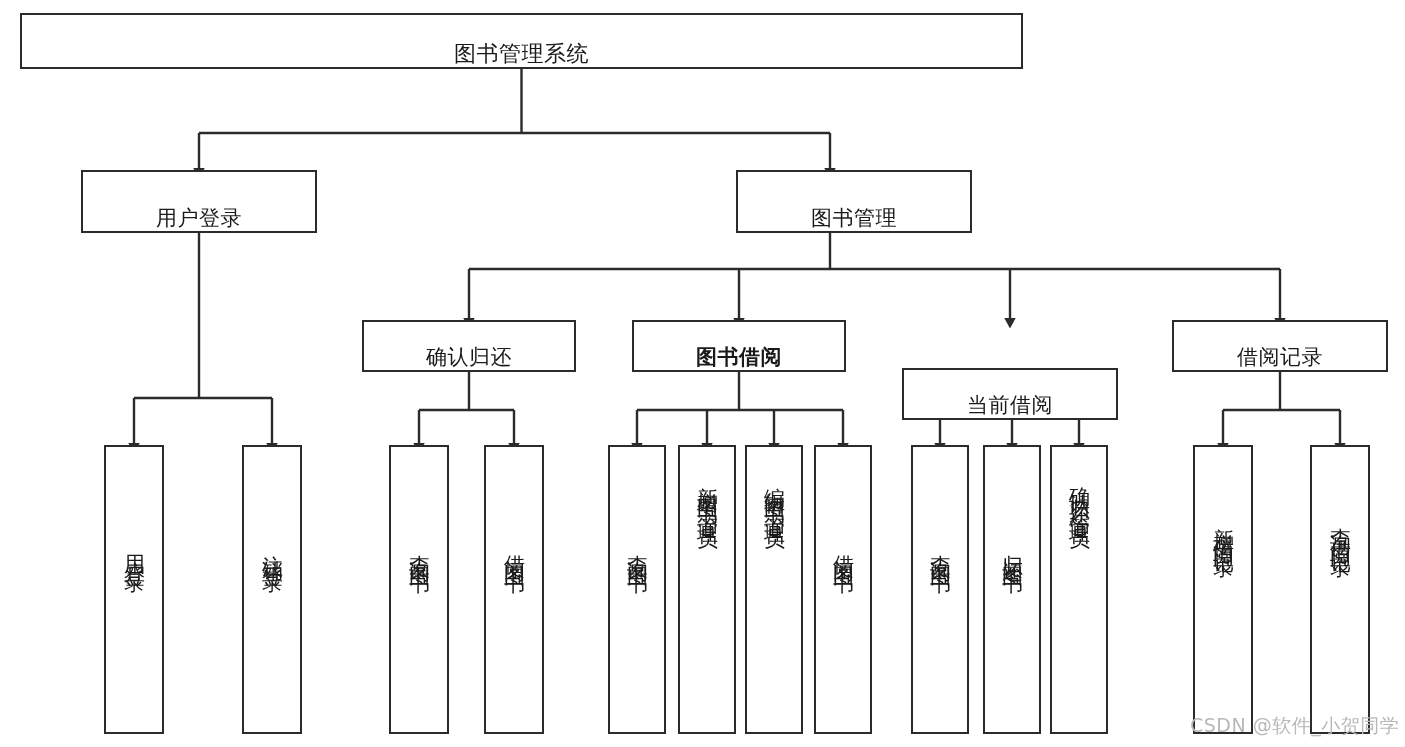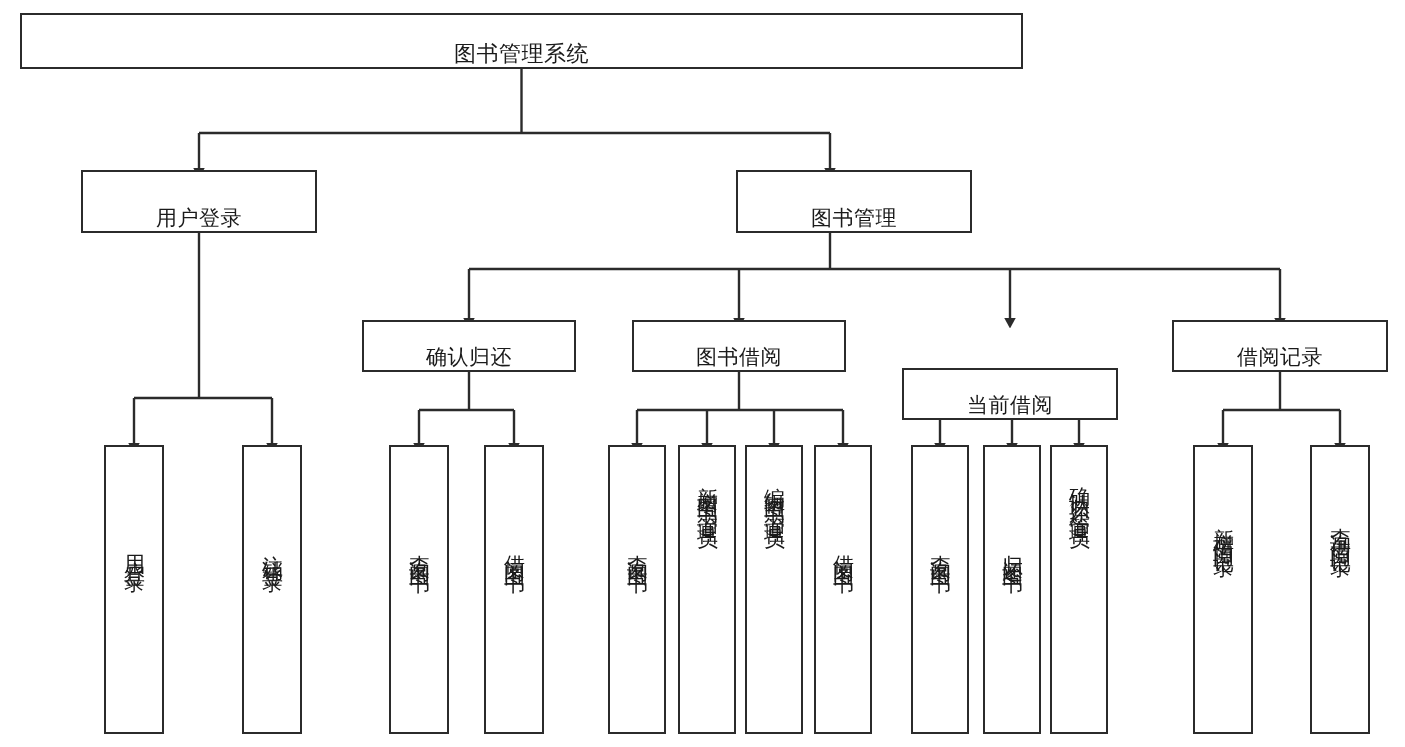--- a/index.html
+++ b/index.html
@@ -125,21 +125,21 @@
       </div>
       <div class="node horiz" id="node-user-login" style="left: 81px; top: 170px; width: 236px; height: 63px;">
         <span class="lbl">用户登录</span>
       </div>
       <div class="node horiz" id="node-book-manage" style="left: 736px; top: 170px; width: 236px; height: 63px;">
         <span class="lbl">图书管理</span>
       </div>
       <div class="node horiz" id="node-new-book-rec" style="left: 362px; top: 320px; width: 214px; height: 52px;">
         <span class="lbl">确认归还</span>
       </div>
-      <div class="node horiz" id="node-book-borrow" style="left: 632px; top: 320px; width: 214px; height: 52px;">
+      <div class="node horiz" id="node-book-borrow" style="left: 632px; top: 320px; width: 214px; height: 52px; font-weight: bold;">
         <span class="lbl">图书借阅</span>
       </div>
       <div class="node horiz" id="node-current-borrow" style="left: 902px; top: 320px; width: 216px; height: 52px; margin-top: 48px;">
         <span class="lbl">当前借阅</span>
       </div>
       <div class="node horiz" id="node-borrow-record" style="left: 1172px; top: 320px; width: 216px; height: 52px;">
         <span class="lbl">借阅记录</span>
       </div>
       <div class="node vert" id="node-leaf-user-login" style="left: 104px; top: 445px; width: 60px; height: 289px;">
         <span class="lbl" style="font-size: 21px; letter-spacing: 6px; margin-top: 90.5px;">用户登录</span>
@@ -175,14 +175,15 @@
         <span class="lbl" style="font-size: 21px; letter-spacing: 6px; margin-top: 23px;">确认归还（管理员）</span>
       </div>
       <div class="node vert" id="node-leaf-add-record" style="left: 1193px; top: 445px; width: 60px; height: 289px;">
         <span class="lbl" style="font-size: 21px; letter-spacing: 6px; margin-top: 63.5px;">新增借阅记录</span>
       </div>
       <div class="node vert" id="node-leaf-query-record" style="left: 1310px; top: 445px; width: 60px; height: 289px;">
         <span class="lbl" style="font-size: 21px; letter-spacing: 6px; margin-top: 63.5px;">查询借阅记录</span>
       </div>
     </div>
 
+  <div class="watermark" style="left:1190px; top:713px;">CSDN @软件_小贺同学</div>
 
 </div>
 
 </body></html>

